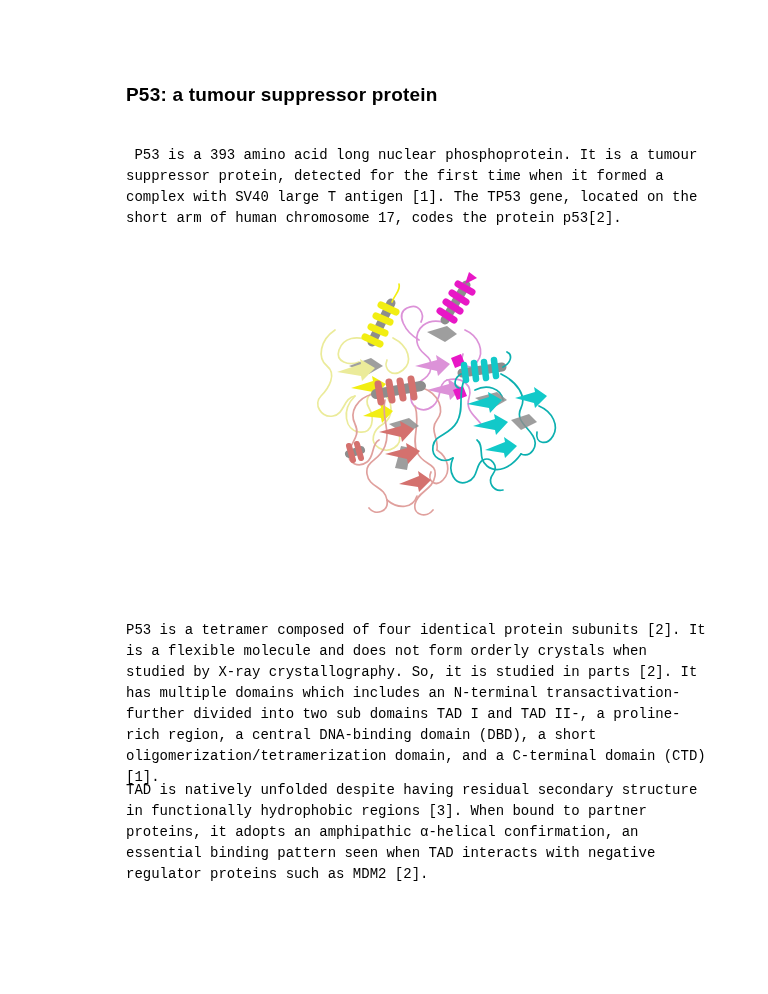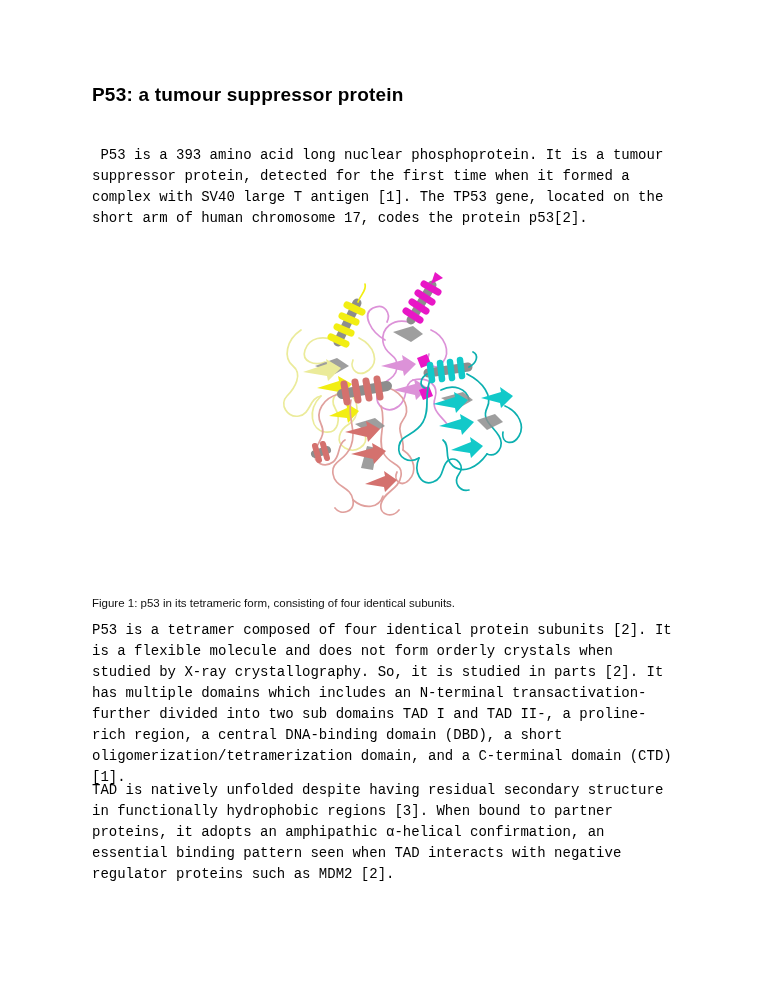--- a/index.html
+++ b/index.html
@@ -4,21 +4,21 @@
 <style>
   html, body { margin: 0; padding: 0; }
   body {
     width: 768px; height: 994px;
     background: #ffffff;
     font-family: "Liberation Sans", sans-serif;
     color: #000000;
     position: relative;
     overflow: hidden;
   }
-  .page { position: absolute; inset: 0; }
+  .page { position: absolute; inset: 0; margin-left: 34px; }
   .doc-title {
     position: absolute; left: 92px; top: 82px; width: 584px;
     font-size: 19px; font-weight: bold; line-height: 26px;
     letter-spacing: 0.2px; margin: 0;
   }
   .para {
     position: absolute; left: 92px; width: 584px;
     font-size: 14px; line-height: 21px; margin: 0;
     white-space: pre-wrap;
     font-family: Liberation Mono, monospace;
@@ -146,19 +146,18 @@
         <path class="band band-c" stroke-width="6.5" d="M149,95 L151,110"></path>
         <path class="band band-c" stroke-width="6.5" d="M159,93 L161,109"></path>
         <path class="band band-c" stroke-width="6.5" d="M169,92 L171,108"></path>
         <path class="band band-c" stroke-width="6.5" d="M179,90 L181,106"></path>
         <path class="loop c-mid" d="M188,97 C196,93 198,85 192,82"></path>
         <path class="loop c-mid" d="M146,104 C139,108 138,116 144,118"></path>
       </g>
     </svg>
   </figure>
 
-  <p class="caption">Figure 1: p53 in its tetrameric form, consisting of four identical subunits.</p>
 
   <p class="para para-structure">P53 is a tetramer composed of four identical protein subunits [2]. It is a flexible molecule and does not form orderly crystals when studied by X-ray crystallography. So, it is studied in parts [2]. It has multiple domains which includes an N-terminal transactivation- further divided into two sub domains TAD I and TAD II-, a proline-rich region, a central DNA-binding domain (DBD), a short oligomerization/tetramerization domain, and a C-terminal domain (CTD) [1].</p>
 
   <p class="para para-tad">TAD is natively unfolded despite having residual secondary structure in functionally hydrophobic regions [3]. When bound to partner proteins, it adopts an amphipathic α-helical confirmation, an essential binding pattern seen when TAD interacts with negative regulator proteins such as MDM2 [2].</p>
 
 </div>
 
 </body></html>

